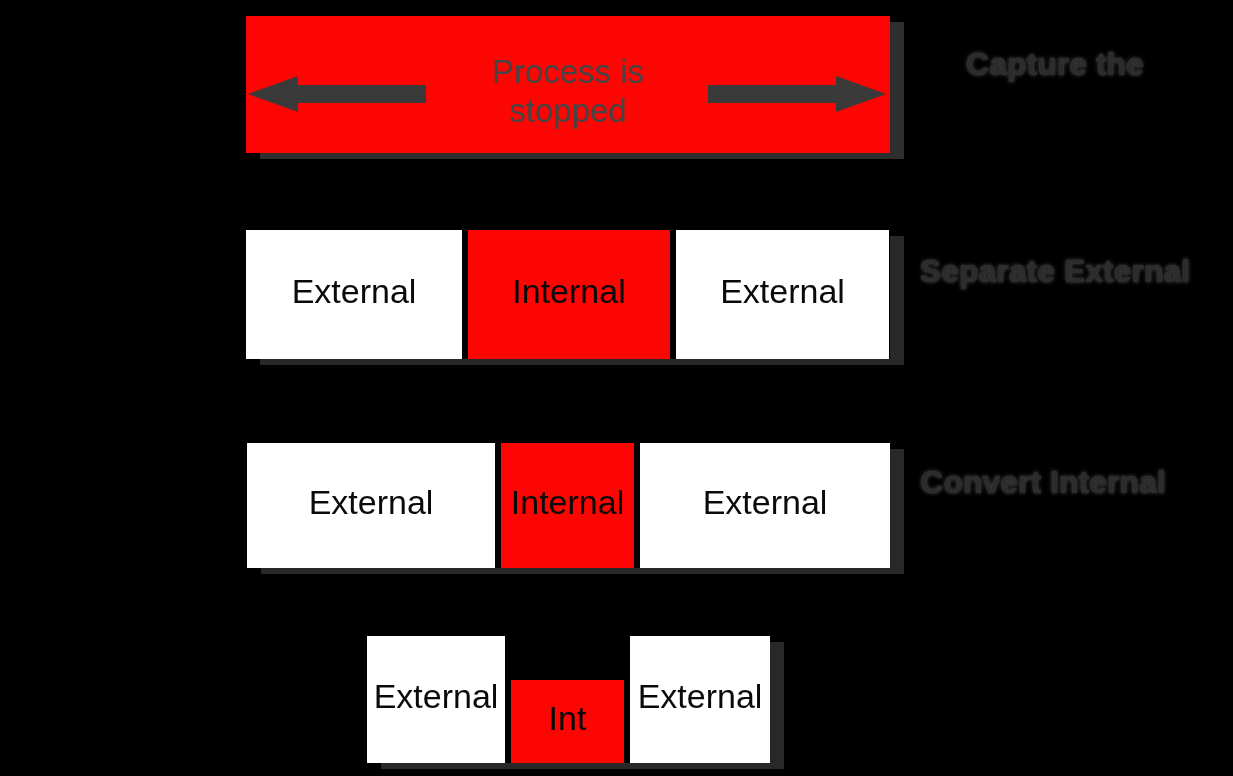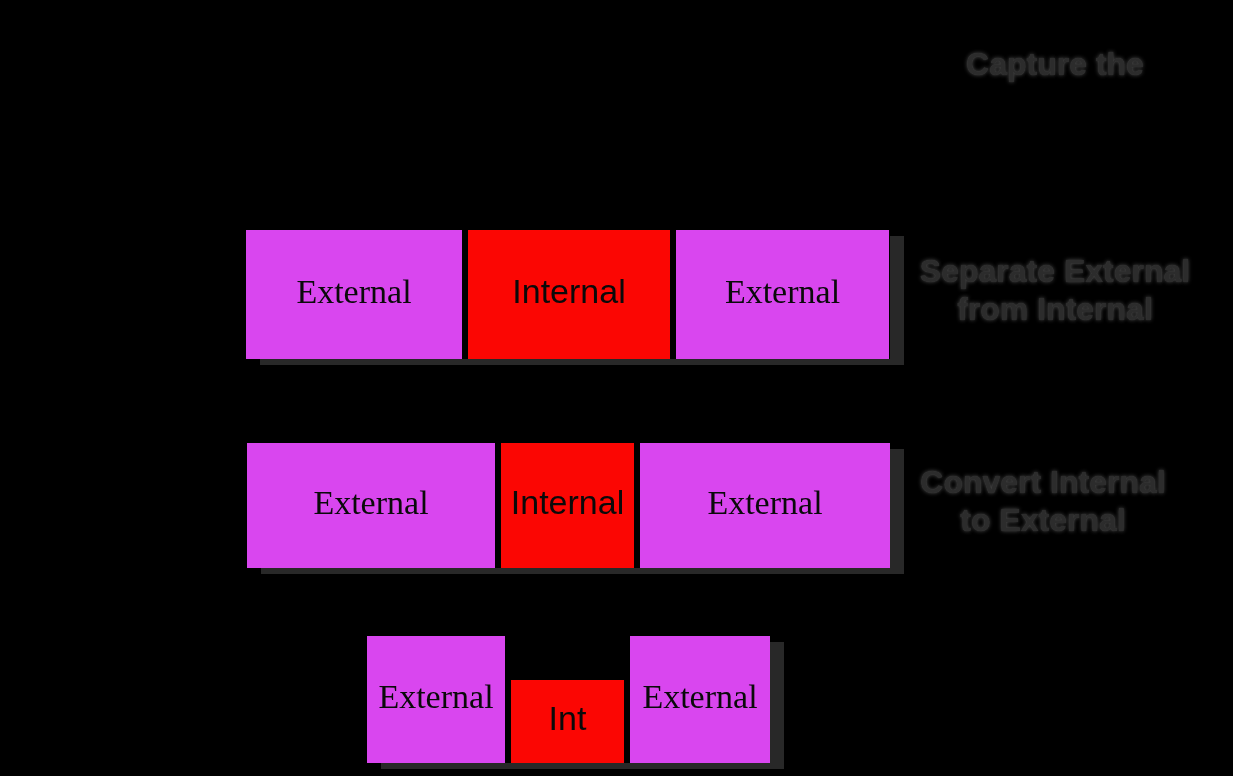--- a/index.html
+++ b/index.html
@@ -39,21 +39,21 @@
   }
   .row2{left:246px;top:230px;width:644px;height:129px;}
   .row3{left:247px;top:443px;width:643px;height:125px;}
   .row4{left:367px;top:636px;width:403px;height:127px;}
   .seg{
     display:flex;align-items:center;justify-content:center;
     font-size:34px;color:#0a0a0a;
     flex-grow:0;flex-shrink:0;
     padding-bottom:6px;box-sizing:border-box;
   }
-  .seg.green{background:#d946ef;font-family:Liberation Serif, serif;}
+  .seg.green{background:#ffffff;}
   .seg.red{background:#fb0603;text-align:right;}
   .row2 .s1{width:216px;} .row2 .s2{width:202px;} .row2 .s3{width:213px;}
   .row3 .s1{width:248px;} .row3 .s2{width:133px;} .row3 .s3{width:250px;}
   .row4 .s1{width:138px;} .row4 .s2{width:113px;margin-top:44px;} .row4 .s3{width:140px;}
   
   .caption{
     position:absolute;width:330px;
     text-align:center;
     font-size:32px;line-height:38px;font-weight:700;
     color:#2c2c2c;
@@ -62,20 +62,34 @@
   .cap1{left:890px;top:45px;}
   .cap2{left:890px;top:252px;}
   .cap3{left:878px;top:463px;}
   .cap4{left:780px;top:663px;}
 </style>
 </head>
 <body>
 
 <div class="canvas">
 
+  <div class="bar1">
+    <div class="arrow arrow-left">
+      <span class="head"></span>
+      <span class="tail"></span>
+    </div>
+    <div class="bar1-text">
+      <div>Process is</div>
+      <div>stopped</div>
+    </div>
+    <div class="arrow arrow-right">
+      <span class="tail"></span>
+      <span class="head"></span>
+    </div>
+  </div>
 
   <div class="row row2">
     <div class="seg green s1">
       <span>External</span>
     </div>
     <div class="seg red s2">
       <span>Internal</span>
     </div>
     <div class="seg green s3">
       <span>External</span>
@@ -104,20 +118,18 @@
     <div class="seg green s3">
       <span>External</span>
     </div>
   </div>
 
   <div class="caption cap1">
     <div>Capture the</div>
   </div>
   <div class="caption cap2">
     <div>Separate External</div>
-    <div>from Internal</div>
   </div>
   <div class="caption cap3">
     <div>Convert Internal</div>
-    <div>to External</div>
   </div>
 
 </div>
 
 </body></html>

